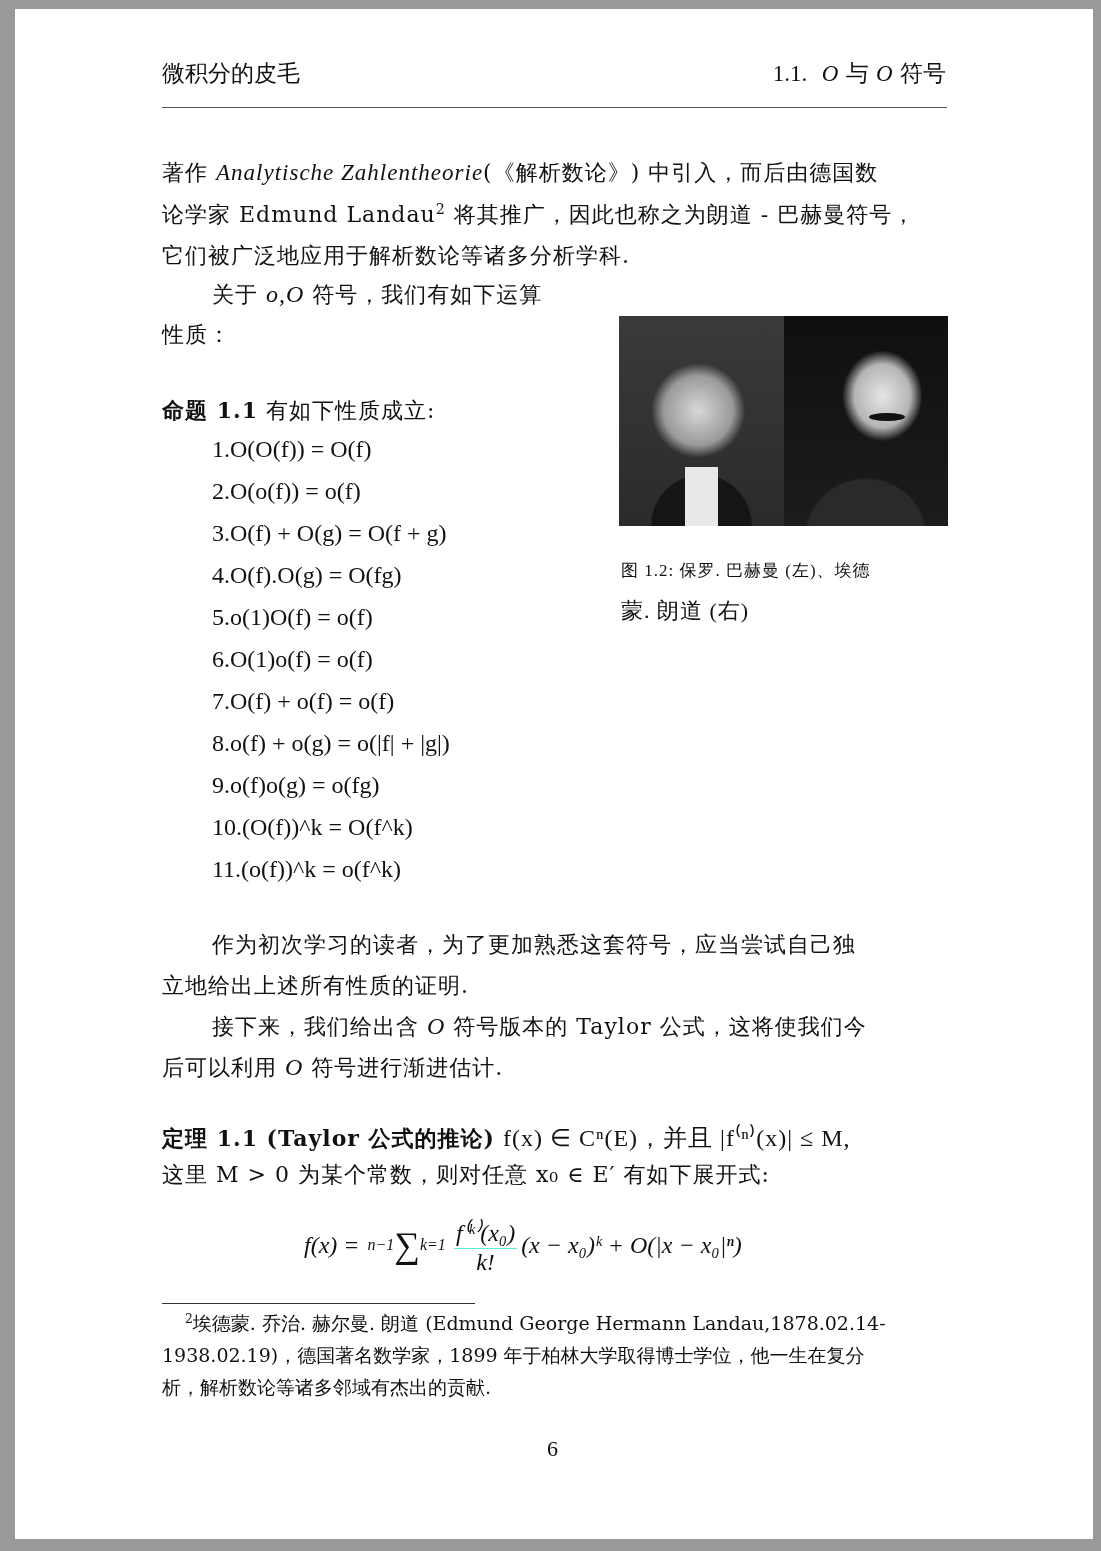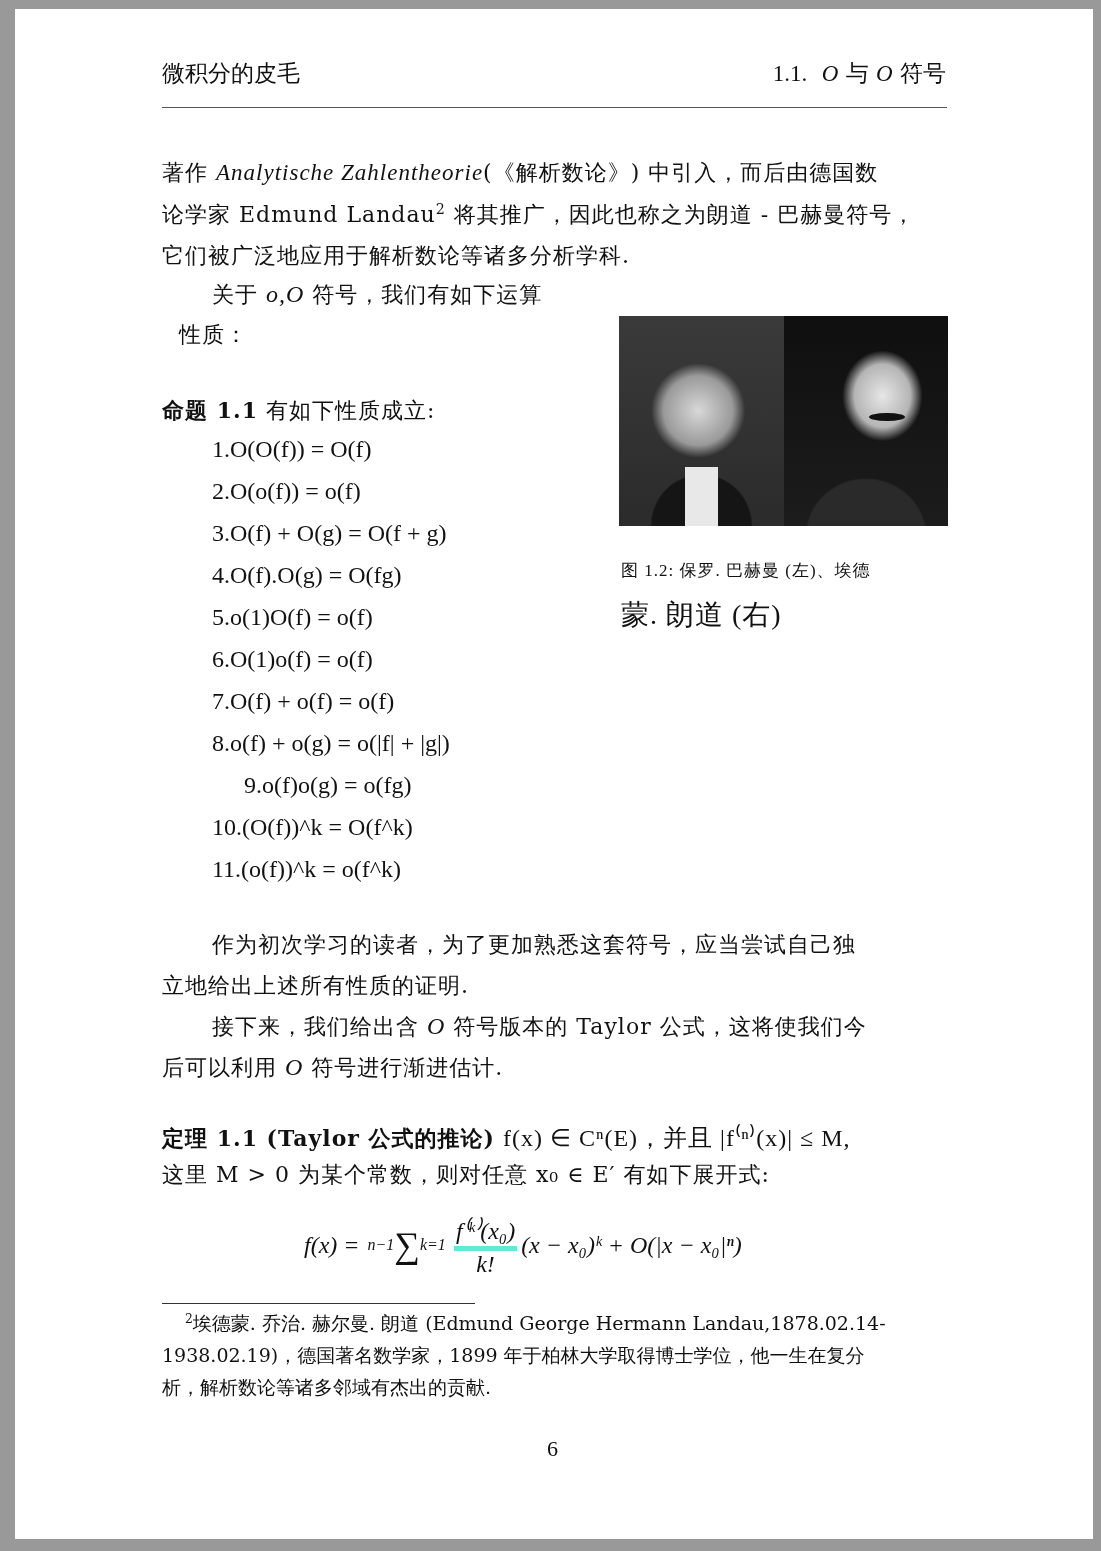--- a/index.html
+++ b/index.html
@@ -44,48 +44,48 @@
 <div class="abs txt" style="left:162px;top:200px;">
   <span>论学家 Edmund Landau</span><sup>2</sup><span> 将其推广，因此也称之为朗道 - 巴赫曼符号，</span>
 </div>
 <div class="abs txt" style="left:162px;top:241px;">它们被广泛地应用于解析数论等诸多分析学科.</div>
 
 <div class="abs txt" style="left:212px;top:280px;">
   <span>关于</span>
   <span class="lm mi" style="font-size:24px;">o,O</span>
   <span>符号，我们有如下运算</span>
 </div>
-<div class="abs txt" style="left:162px;top:320px;margin-left:17px;">性质：</div>
+<div class="abs txt" style="left:162px;top:320px;">性质：</div>
 
 <div class="abs txt" style="left:162px;top:396px;">
   <span class="bold">命题 1.1</span>
   <span>有如下性质成立:</span>
 </div>
 <div class="abs prop" style="top:436px;left:212px;">1.O(O(f)) = O(f)</div>
 <div class="abs prop" style="top:478px;left:212px;">2.O(o(f)) = o(f)</div>
 <div class="abs prop" style="top:520px;left:212px;">3.O(f) + O(g) = O(f + g)</div>
 <div class="abs prop" style="top:562px;left:212px;">4.O(f).O(g) = O(fg)</div>
 <div class="abs prop" style="top:604px;left:212px;">5.o(1)O(f) = o(f)</div>
 <div class="abs prop" style="top:646px;left:212px;">6.O(1)o(f) = o(f)</div>
 <div class="abs prop" style="top:688px;left:212px;">7.O(f) + o(f) = o(f)</div>
 <div class="abs prop" style="top:730px;left:212px;">8.o(f) + o(g) = o(|f| + |g|)</div>
-<div class="abs prop" style="top:772px;left:212px;margin-left:32px;">9.o(f)o(g) = o(fg)</div>
+<div class="abs prop" style="top:772px;left:212px;">9.o(f)o(g) = o(fg)</div>
 <div class="abs prop" style="top:814px;left:212px;">10.(O(f))^k = O(f^k)</div>
 <div class="abs prop" style="top:856px;left:212px;">11.(o(f))^k = o(f^k)</div>
 
 <div class="photo" style="left:619px;top:316px;width:329px;height:210px;">
   <div class="half" style="background:radial-gradient(ellipse 38% 30% at 48% 45%, #d8d8d8 0%, #9a9a9a 55%, rgba(0,0,0,0) 75%), radial-gradient(ellipse 50% 40% at 50% 100%, #151515 60%, rgba(0,0,0,0) 62%), linear-gradient(#3a3a3a,#2b2b2b);" title="Paul Bachmann portrait">
     <div style="position:absolute;left:40%;top:72%;width:20%;height:28%;background:#e8e8e8;"></div>
   </div>
   <div class="half" style="background:radial-gradient(ellipse 34% 30% at 60% 38%, #e6e6e6 0%, #b5b5b5 50%, rgba(0,0,0,0) 72%), radial-gradient(ellipse 60% 45% at 50% 105%, #2a2a2a 60%, rgba(0,0,0,0) 62%), linear-gradient(#0f0f0f,#1c1c1c);" title="Edmund Landau portrait">
     <div style="position:absolute;left:52%;top:46%;width:22%;height:4%;background:#111;border-radius:50%;"></div>
   </div>
 </div>
 <div class="abs txt" style="left:621px;top:559px;font-family:'Liberation Serif',serif;font-size:17px;">图 1.2: 保罗. 巴赫曼 (左)、埃德</div>
-<div class="abs txt" style="left:621px;top:596px;font-family:'Liberation Serif',serif;font-size:28px;">蒙. 朗道 (右)</div>
+<div class="abs txt" style="left:621px;top:596px;font-family:'Liberation Serif',serif;font-size:22px;">蒙. 朗道 (右)</div>
 
 <div class="abs txt" style="left:212px;top:930px;">作为初次学习的读者，为了更加熟悉这套符号，应当尝试自己独</div>
 <div class="abs txt" style="left:162px;top:971px;">立地给出上述所有性质的证明.</div>
 
 <div class="abs txt" style="left:212px;top:1012px;">
   <span>接下来，我们给出含</span>
   <span class="lm mi" style="font-size:24px;">O</span>
   <span>符号版本的 Taylor 公式，这将使我们今</span>
 </div>
 <div class="abs txt" style="left:162px;top:1053px;">
@@ -101,21 +101,21 @@
 <div class="abs txt" style="left:162px;top:1160px;">这里 M &gt; 0 为某个常数，则对任意 x₀ ∈ E′ 有如下展开式:</div>
 
 <div class="abs math" style="left:304px;top:1200px;height:90px;display:flex;align-items:center;">
   <span class="mi">f(x) =</span>
   <span style="display:inline-flex;flex-direction:row;align-items:center;margin:0 8px;">
     <span style="font-size:16px;font-style:italic;">n−1</span>
     <span style="font-size:36px;line-height:34px;">∑</span>
     <span style="font-size:16px;font-style:italic;">k=1</span>
   </span>
   <span style="display:inline-flex;flex-direction:column;align-items:center;margin-right:4px;">
-    <span class="mi" style="border-bottom:5px solid #5eead4;padding:0 2px;">f⁽ᵏ⁾(x₀)</span>
+    <span class="mi" style="border-bottom:1px solid #5eead4;padding:0 2px;">f⁽ᵏ⁾(x₀)</span>
     <span class="mi">k!</span>
   </span>
   <span class="mi">(x − x₀)ᵏ + O(|x − x₀|ⁿ)</span>
 </div>
 
 <div class="fn-rule" style="left:162px;top:1303px;"></div>
 <div class="abs fn" style="left:185px;top:1311px;">
   <sup>2</sup><span>埃德蒙. 乔治. 赫尔曼. 朗道 (Edmund George Hermann Landau,1878.02.14-</span>
 </div>
 <div class="abs fn" style="left:162px;top:1343px;">1938.02.19)，德国著名数学家，1899 年于柏林大学取得博士学位，他一生在复分</div>

